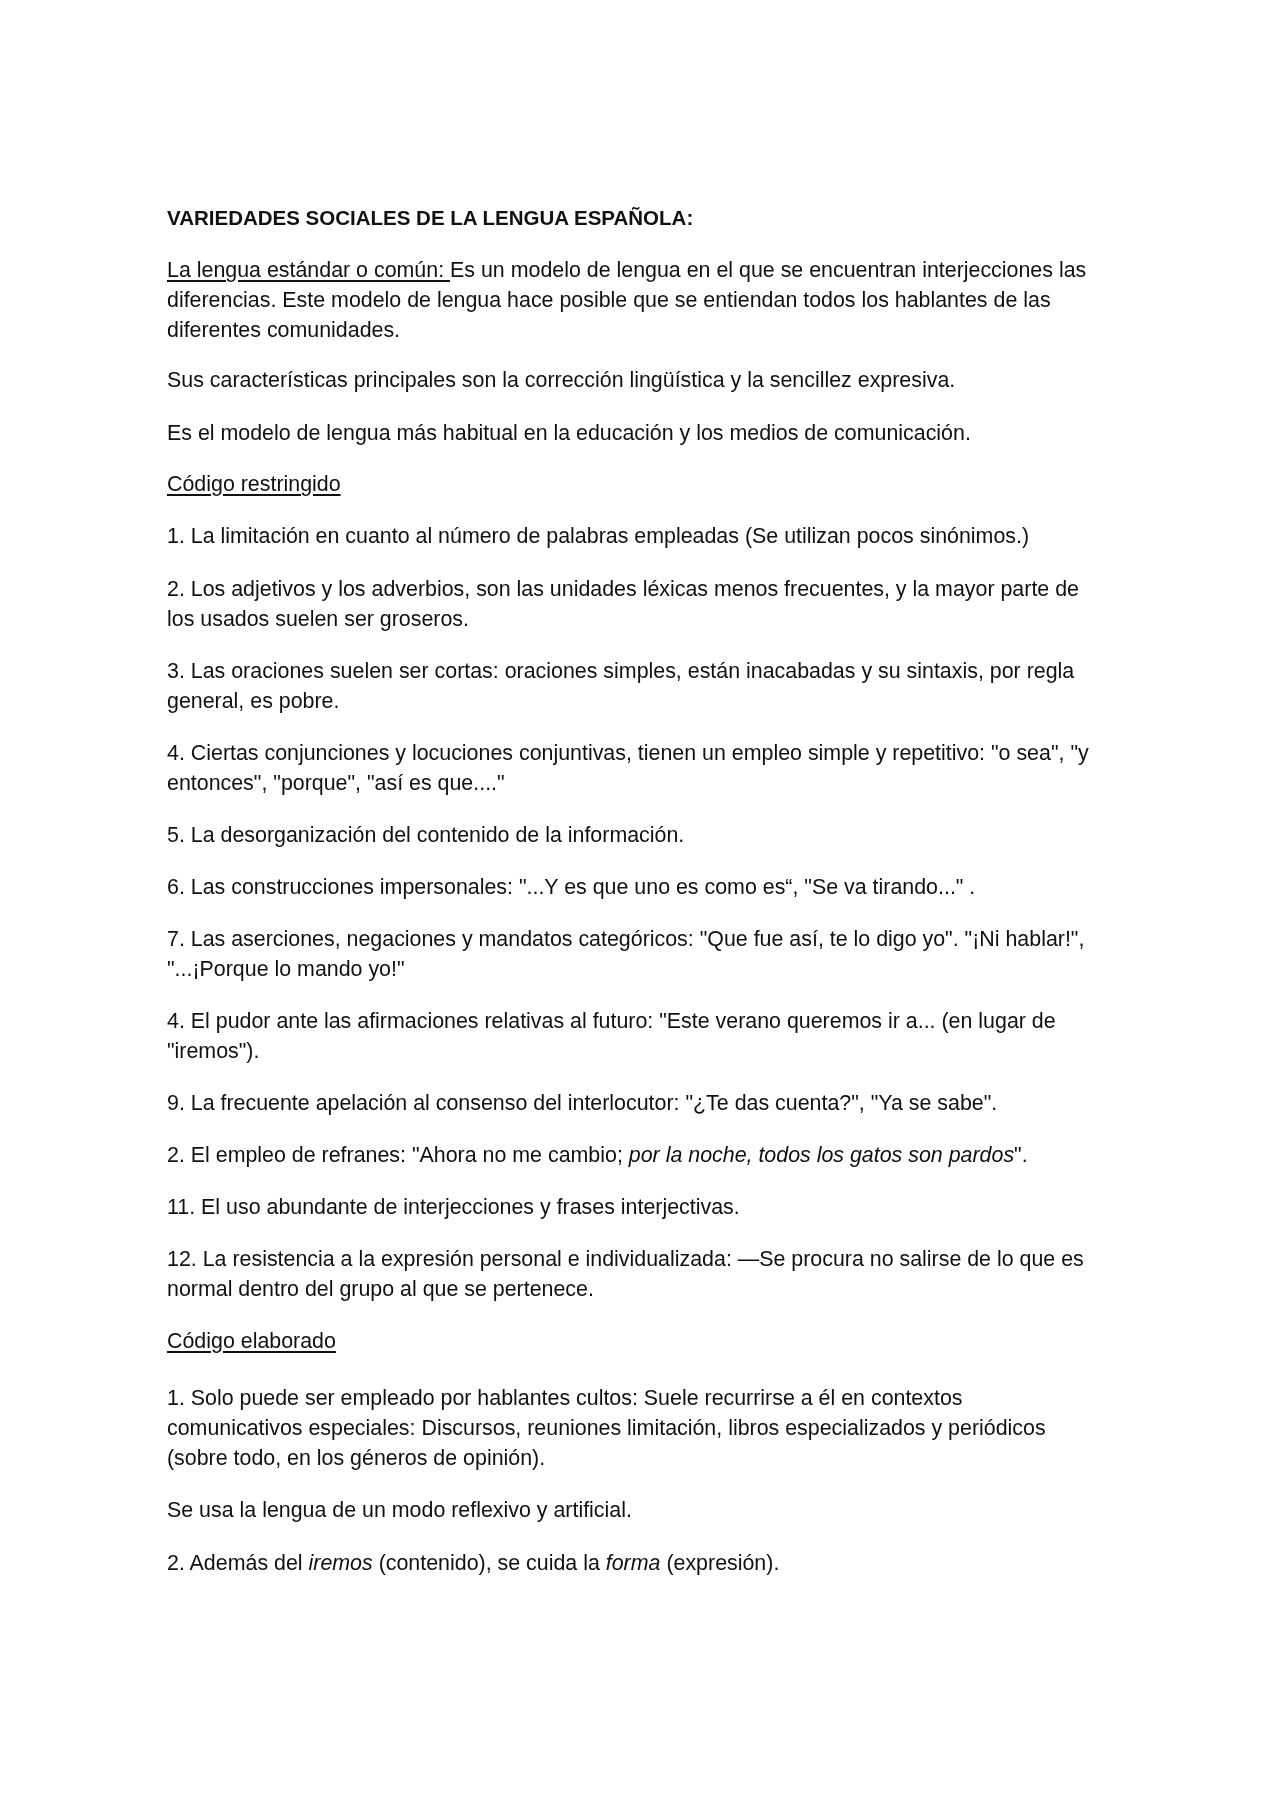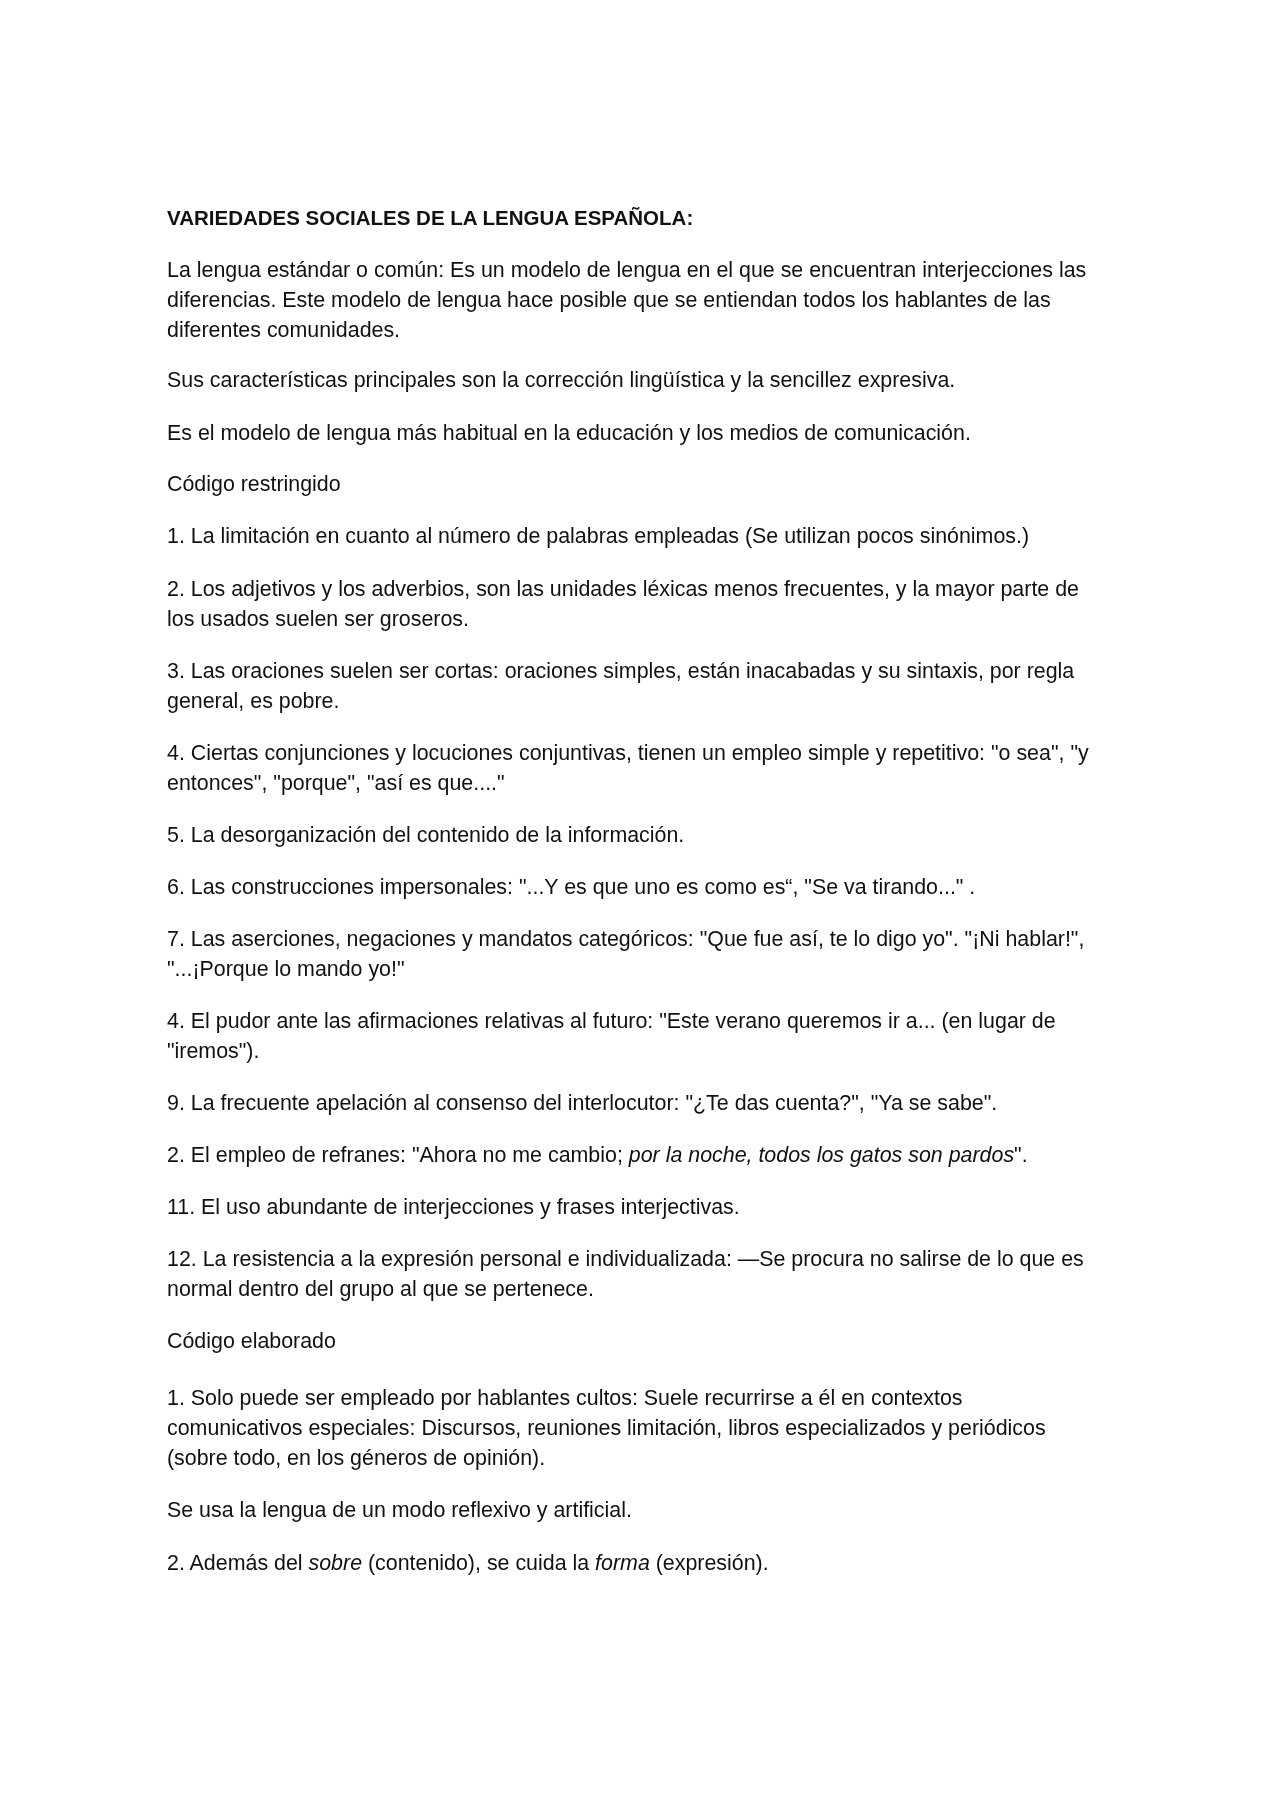--- a/index.html
+++ b/index.html
@@ -1,21 +1,21 @@
 <!DOCTYPE html>
 <html><head>
 <meta charset="utf-8">
 <style>
   html, body { margin:0; padding:0; background:#ffffff; }
   body { width:1280px; height:1811px; position:relative; overflow:hidden;
          font-family:"Liberation Sans", sans-serif; color:#111111; }
   .page { position:absolute; left:135px; top:0; width:1040px; }
   .line { position:absolute; left:16px; white-space:nowrap; font-size:21.4px; line-height:30px;margin-left:16px; }
   .title { font-weight:bold; font-size:20.5px; }
-  .u { text-underline-offset:3px; text-decoration-thickness:1.5px; }
+  .u { text-decoration:underline; text-underline-offset:3px; text-decoration-thickness:1.5px; }
   em { font-style:italic;text-align:center; }
 </style>
 </head>
 <body>
 
 <div class="page">
   <div class="line title" style="top:203px">VARIEDADES SOCIALES DE LA LENGUA ESPAÑOLA:</div>
 
   <div class="line" style="top:255px"><span class="u">La lengua estándar o común: </span><span>Es un modelo de lengua en el que se encuentran interjecciones las</span></div>
   <div class="line" style="top:285px">diferencias. Este modelo de lengua hace posible que se entiendan todos los hablantes de las</div>
@@ -57,14 +57,14 @@
   <div class="line" style="top:1274px">normal dentro del grupo al que se pertenece.</div>
 
   <div class="line u" style="top:1326px">Código elaborado</div>
 
   <div class="line" style="top:1383px">1. Solo puede ser empleado por hablantes cultos: Suele recurrirse a él en contextos</div>
   <div class="line" style="top:1413px">comunicativos especiales: Discursos, reuniones limitación, libros especializados y periódicos</div>
   <div class="line" style="top:1443px">(sobre todo, en los géneros de opinión).</div>
 
   <div class="line" style="top:1495px">Se usa la lengua de un modo reflexivo y artificial.</div>
 
-  <div class="line" style="top:1548px"><span>2. Además del </span><em>sobre</em><span> (contenido), se cuida la </span><em>forma</em><span> (expresión).</span></div>
+  <div class="line" style="top:1548px"><span>2. Además del </span><em>iremos</em><span> (contenido), se cuida la </span><em>forma</em><span> (expresión).</span></div>
 </div>
 
 </body></html>

